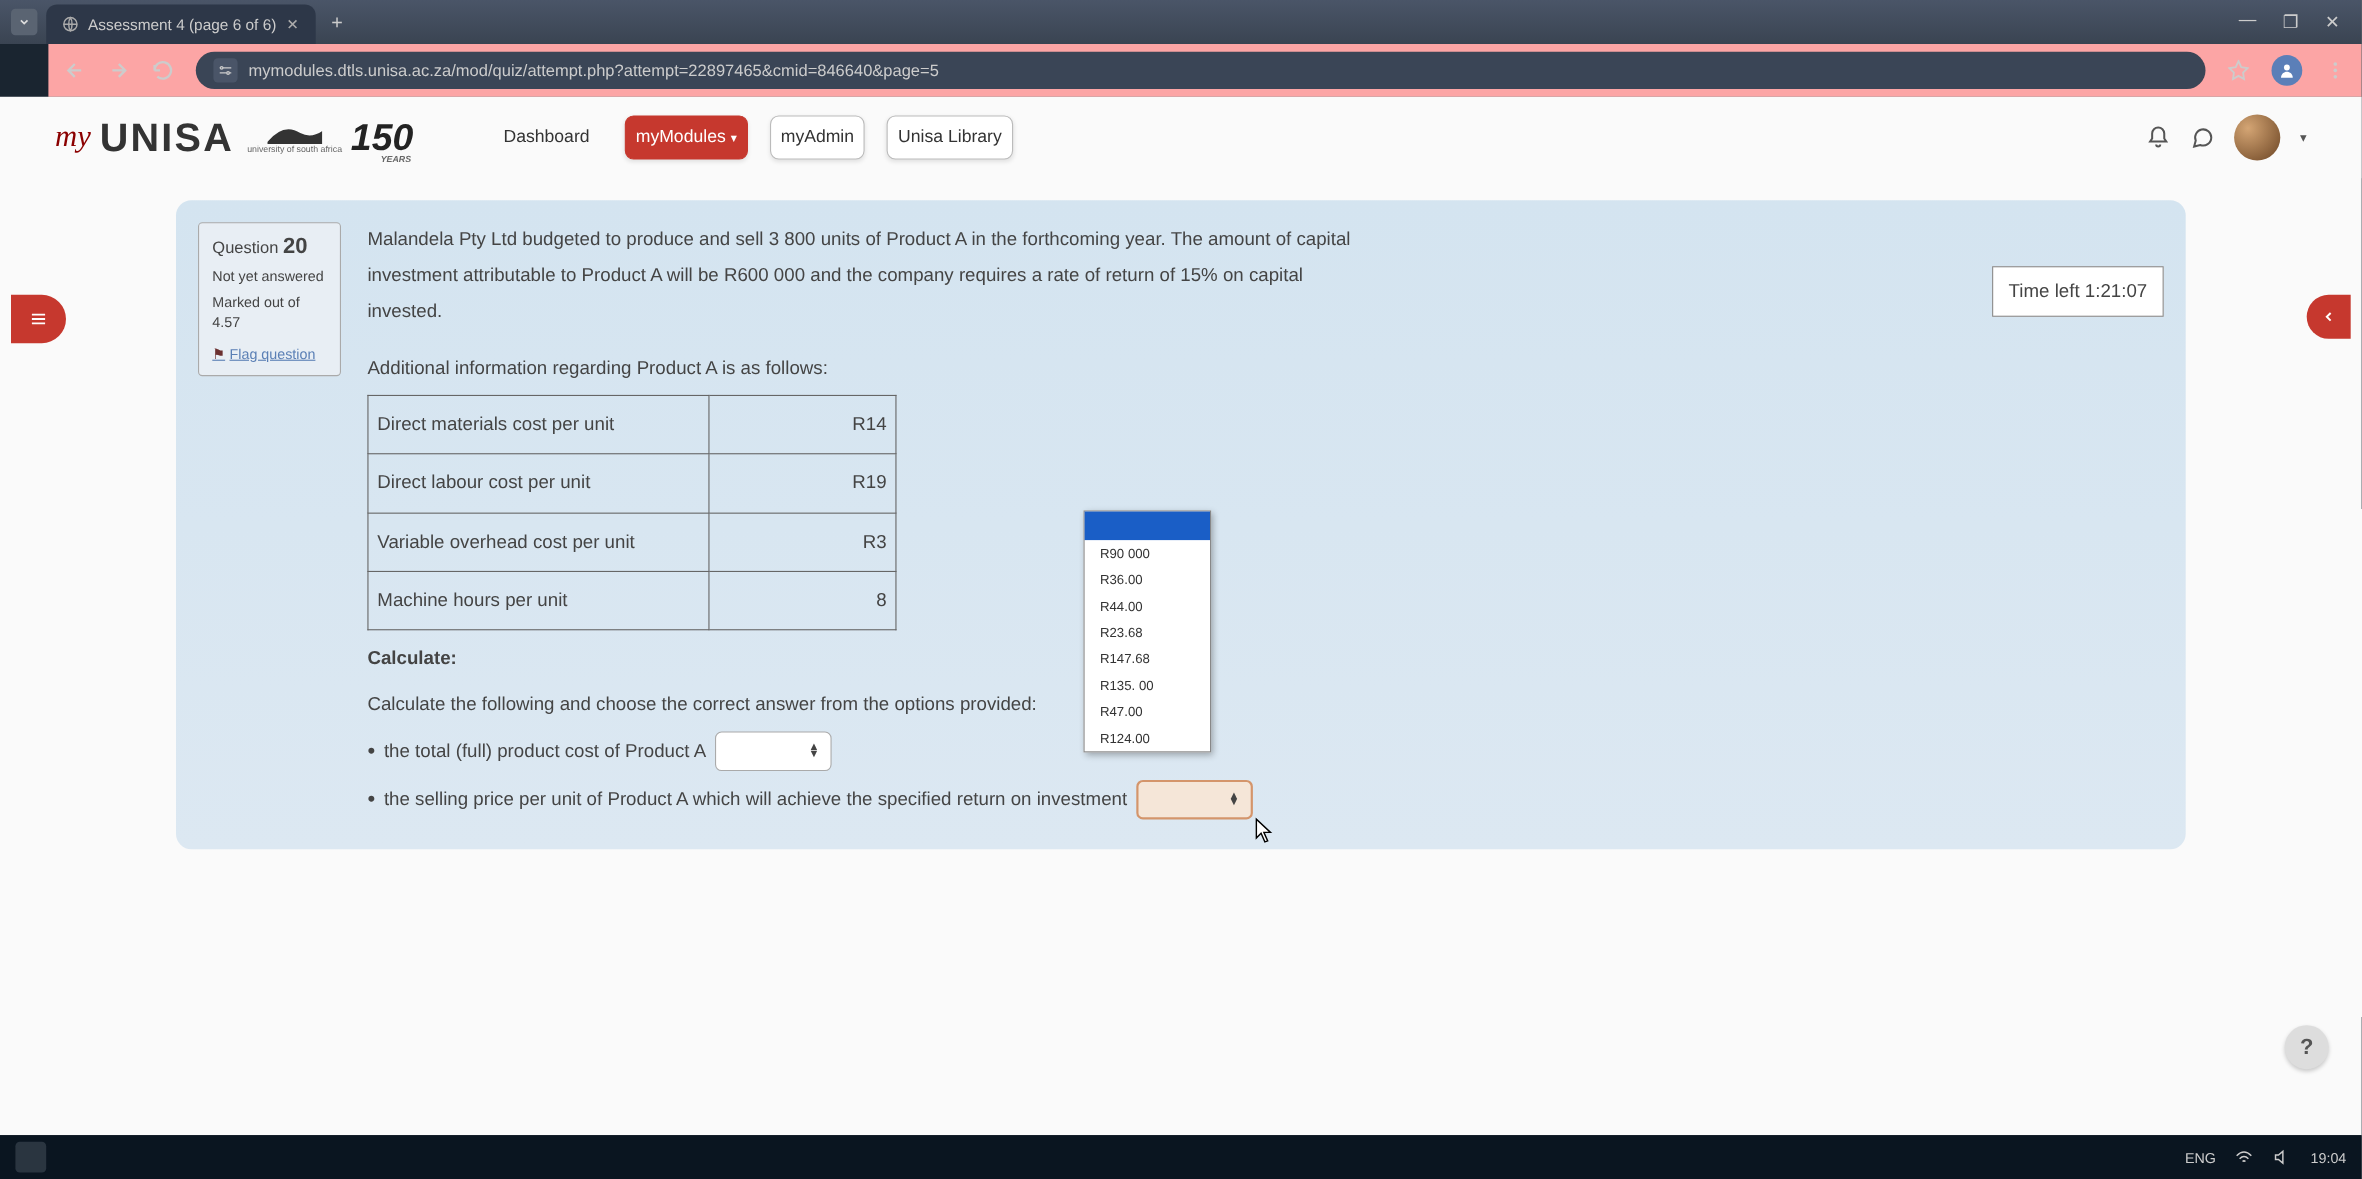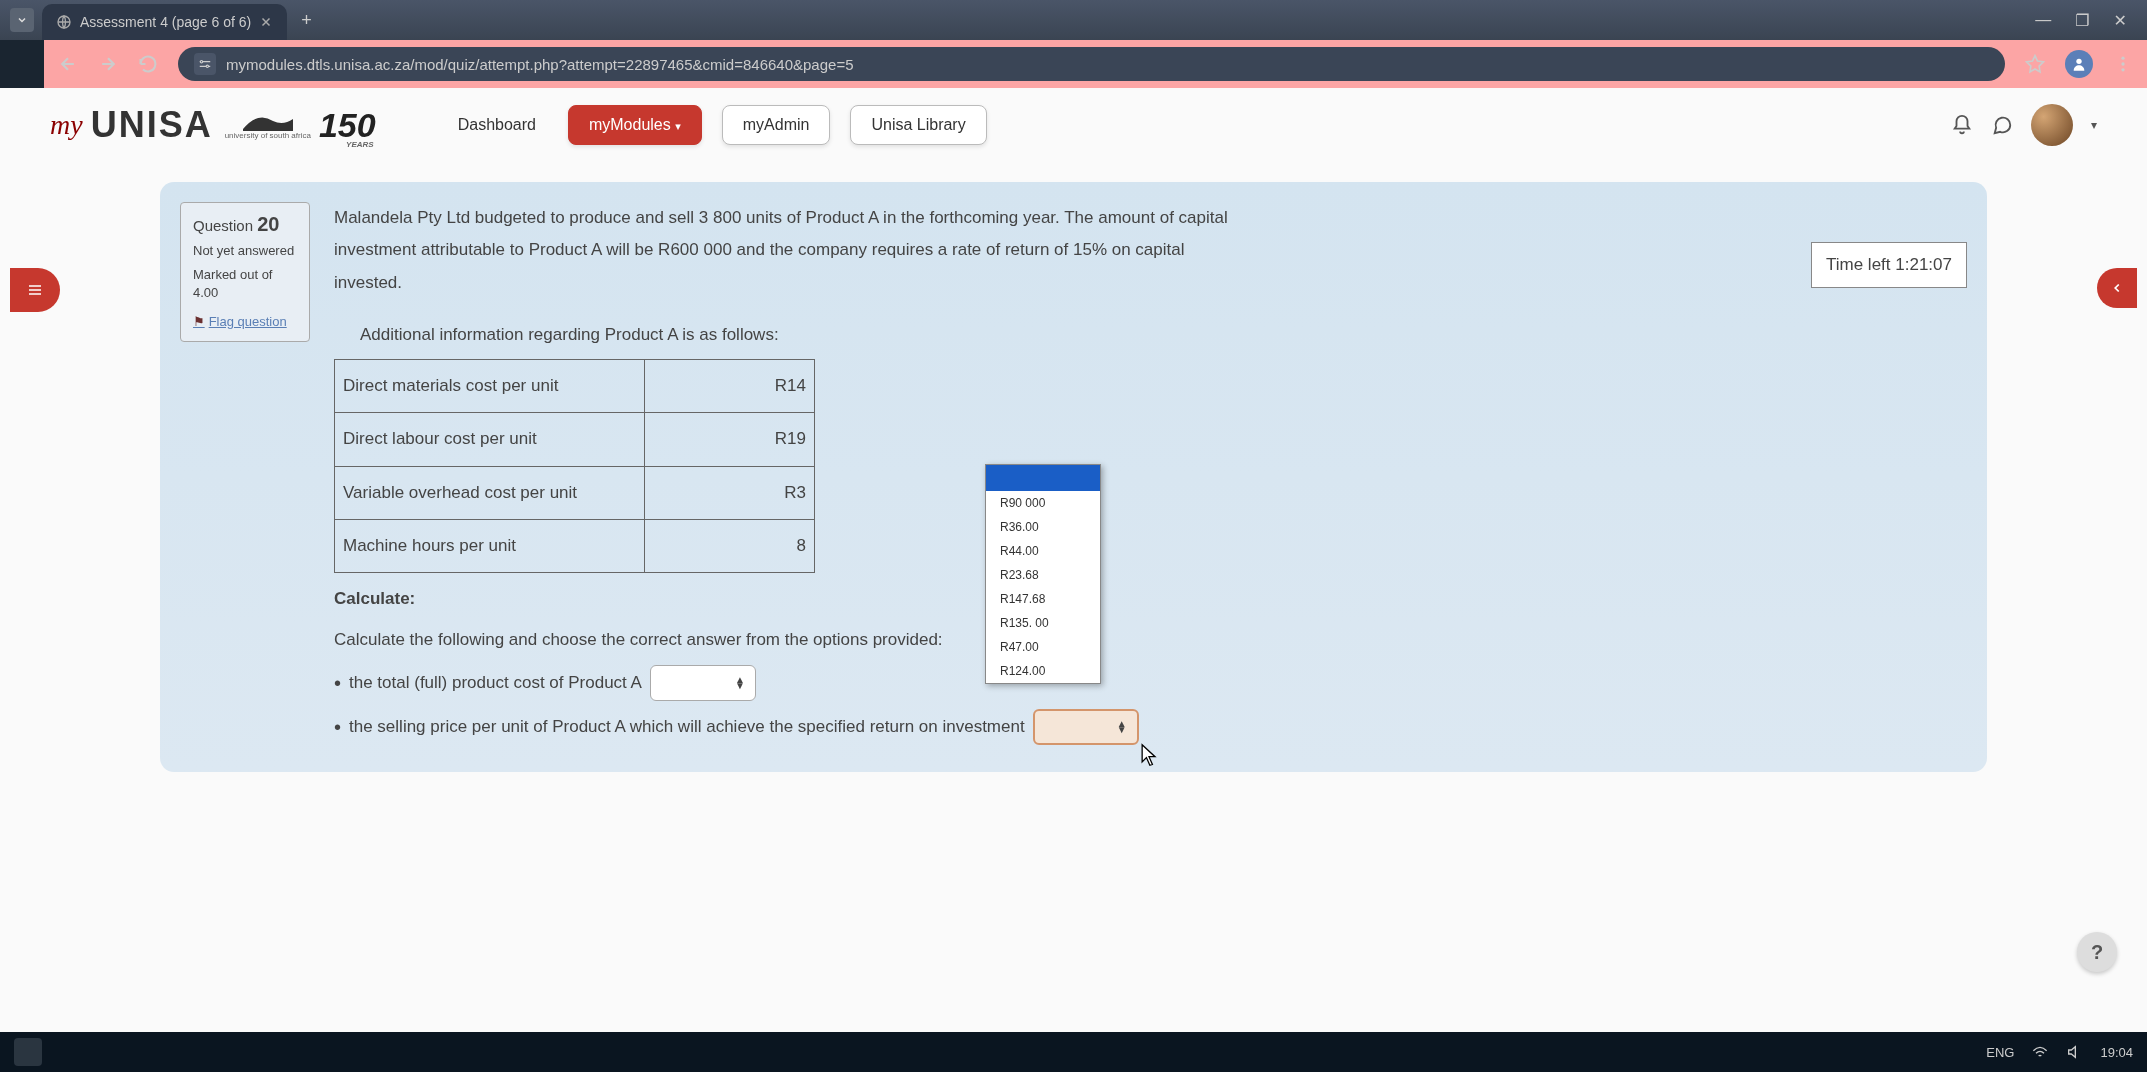--- a/index.html
+++ b/index.html
@@ -86,21 +86,21 @@
   padding: 0 50px;
   gap: 20px;
 }
 .logo-area { display: flex; align-items: center; gap: 8px; }
 .logo-my { font-family: cursive; font-size: 28px; color: #8b0000; font-style: italic; }
 .logo-unisa { font-size: 36px; font-weight: 600; letter-spacing: 2px; color: #333; }
 .logo-sub { font-size: 8px; color: #666; }
 .logo-150 { font-size: 34px; font-weight: 700; font-style: italic; color: #222; position: relative; }
 .logo-years { font-size: 8px; color: #666; position: absolute; bottom: -4px; right: 2px; }
 .nav-pill {
-  padding: 10px 20px;
+  padding: 10px 9px;
   border: 1px solid #bbb;
   border-radius: 8px;
   background: #fff;
   font-size: 16px;
   color: #333;
   cursor: pointer;
   box-shadow: 0 2px 4px rgba(0,0,0,0.1);
 }
 .nav-pill.active { background: #c6382e; color: #fff; border-color: #c6382e; }
 .nav-text { font-size: 16px; color: #333; padding: 0 12px; }
@@ -387,31 +387,31 @@
       <span class="avatar-chev">▾</span>
     </div>
   </div>
 
   <div class="content-area">
     <div class="question-box">
       <div class="q-title">
         <span>Question</span> <span class="num">20</span>
       </div>
       <div class="q-status">Not yet answered</div>
-      <div class="q-mark">Marked out of 4.00</div>
+      <div class="q-mark">Marked out of 4.57</div>
       <div class="q-flag">
         <span class="flag-icon">⚑</span><span>Flag question</span>
       </div>
     </div>
 
     <div class="question-content">
       <div class="timebox">Time left 1:21:07</div>
 
       <div class="q-para">Malandela Pty Ltd budgeted to produce and sell 3 800 units of Product A in the forthcoming year.  The amount of capital investment attributable to Product A will be R600 000 and the company requires a rate of return of 15% on capital invested.</div>
-      <div class="q-para" style="margin-top:20px;margin-left:26px;">Additional information regarding Product A is as follows:</div>
+      <div class="q-para" style="margin-top:20px;">Additional information regarding Product A is as follows:</div>
 
       <table class="info-table">
         <tbody>
             <tr>
           <td>Direct materials cost per unit</td>
           <td>R14</td>
         </tr>
         <tr>
           <td>Direct labour cost per unit</td>
           <td>R19</td>

